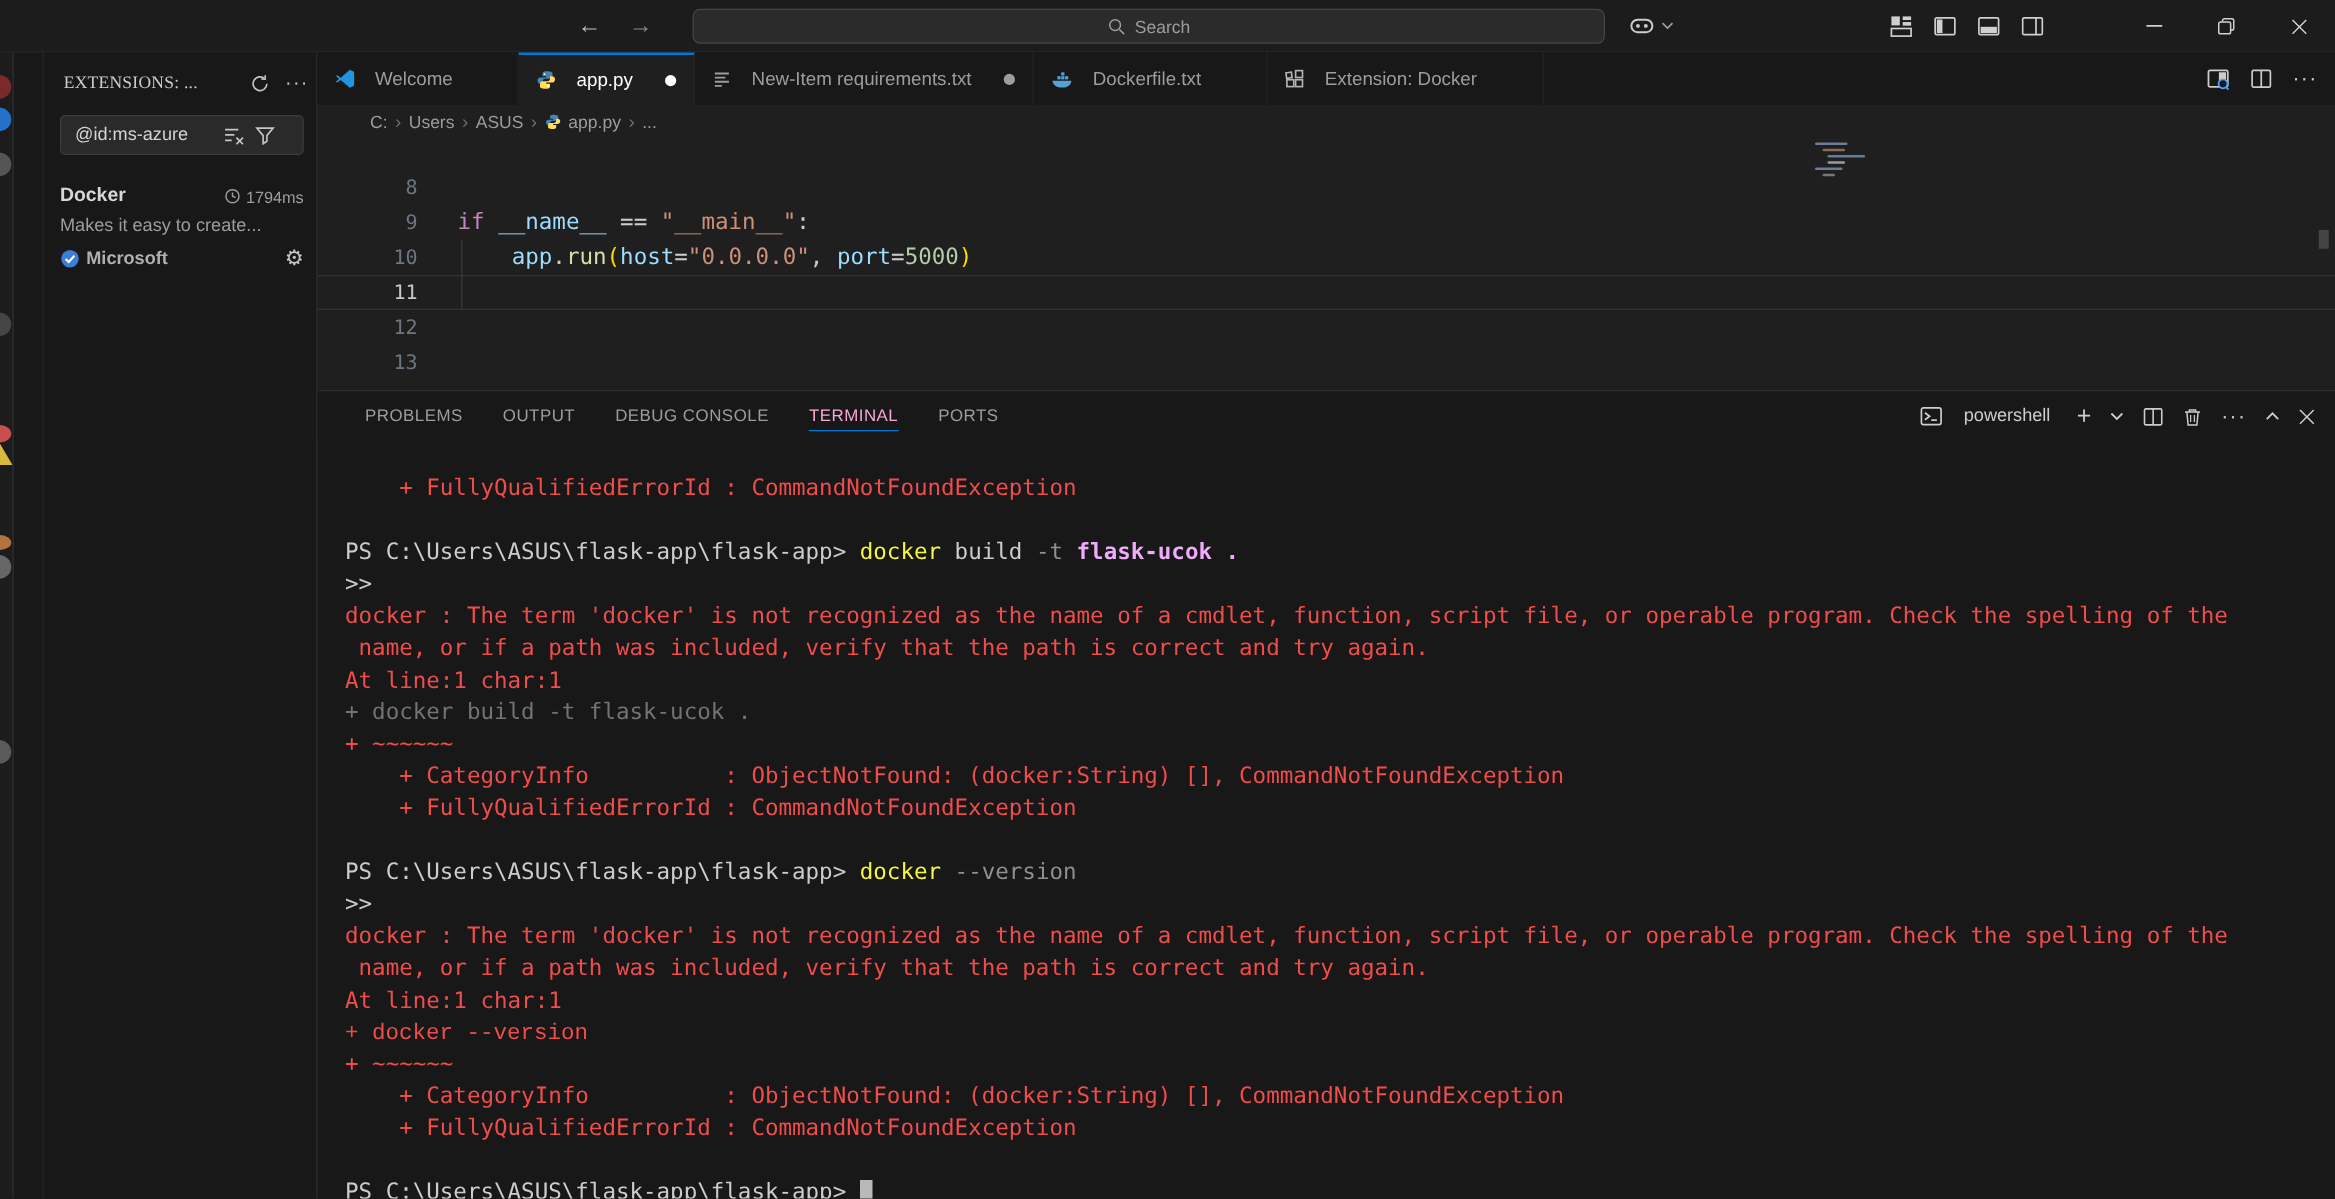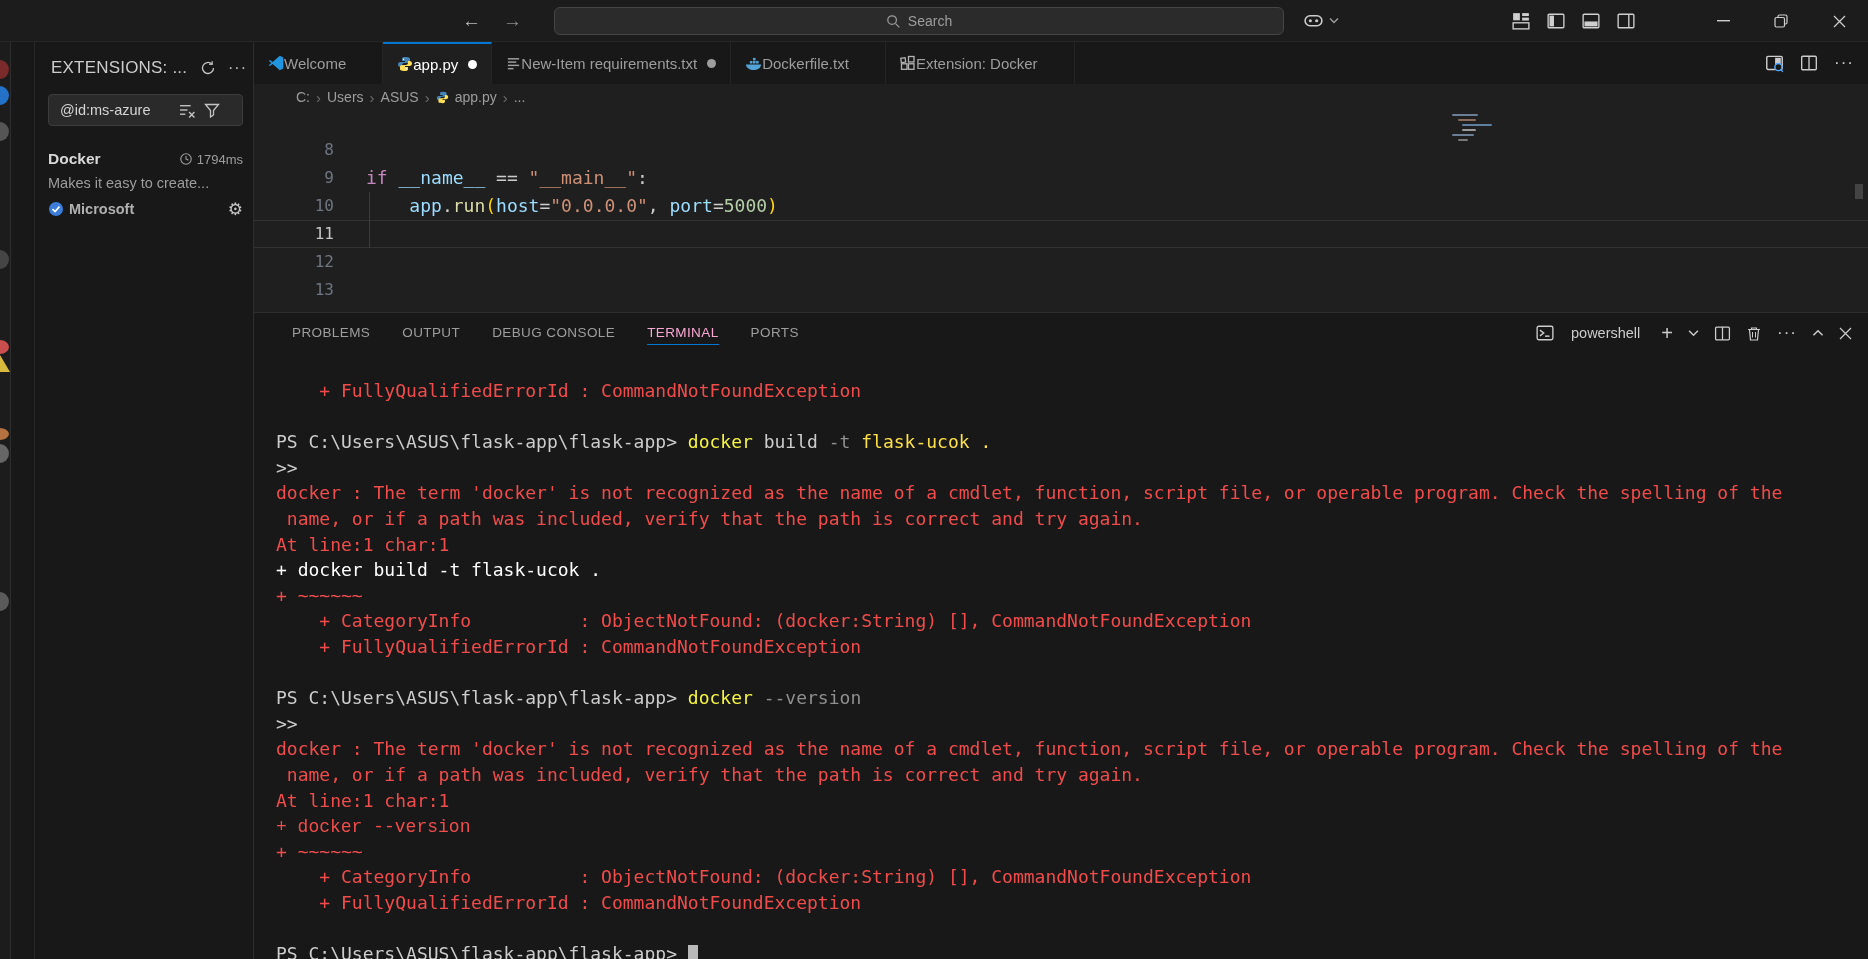--- a/index.html
+++ b/index.html
@@ -19,37 +19,37 @@
   .win-controls { position:absolute; right:0; top:0; height:42px; display:flex; }
   .win-btn { width:58px; height:42px; display:flex; align-items:center; justify-content:center; color:#cfcfcf; font-size:15px; }
 
   
   .main { display:flex; height:917px; }
   .strip { width:11px; background:#1c1c1c; border-right:1px solid #2e2e2e; position:relative; overflow:hidden; }
   .p-ico { position:absolute; left:-10px; width:19px; height:19px; border-radius:50%; }
   .activitybar { width:24px; background:#181818; border-right:1px solid #262626; }
   .sidebar { width:219px; background:#181818; border-right:1px solid #2e2e2e; position:relative; font-size:14px; }
   .sb-header { display:flex; align-items:center; margin:16px 6px 0 16px; color:#cccccc; }
-  .sb-title { font-size:17px; letter-spacing:.2px; flex:1; white-space:nowrap; overflow:hidden; }
+  .sb-title { font-size:14px; letter-spacing:.2px; flex:1; white-space:nowrap; overflow:hidden;font-family:Liberation Serif, serif; }
   .sb-hicon { margin-left:12px; color:#c5c5c5; }
   .sb-search { margin:16px 10px 0 13px; height:32px; background:#2a2a2a; border:1px solid #3c3c3c; border-radius:4px; display:flex; align-items:center; padding:0 22px 0 11px; }
   .sb-search .q { flex:1; color:#d4d4d4; font-size:14.5px; }
   .ext-item { margin:24px 10px 0 13px; }
   .ext-row1 { display:flex; align-items:center; }
   .ext-name { font-weight:bold; font-size:15.5px; color:#d8d8d8; flex:1; }
   .ext-badge { display:flex; align-items:center; gap:4px; color:#9d9d9d; font-size:13px; }
   .ext-desc { margin-top:7px; color:#9d9d9d; font-size:14.5px; white-space:nowrap; overflow:hidden; }
   .ext-row3 { margin-top:8px; display:flex; align-items:center; gap:5px; }
   .ext-pub { color:#b0b0b0; font-size:14.5px; font-weight:bold; flex:1; }
   .gear { font-family:"DejaVu Sans",sans-serif; color:#c5c5c5; font-size:17px; }
 
   
   .editor-col { flex:1; min-width:0; display:flex; flex-direction:column; background:#1f1f1f; }
   .tabbar { height:42px; background:#181818; display:flex; position:relative; }
-  .tab { display:flex; align-items:center; gap:0; padding:0 14px; font-size:15px; color:#9d9d9d; background:#181818; border-right:1px solid #252525; white-space:nowrap; }
+  .tab { display:flex; align-items:center; gap:16px; padding:0 14px; font-size:15px; color:#9d9d9d; background:#181818; border-right:1px solid #252525; white-space:nowrap; }
   .tab.active { background:#1f1f1f; color:#ffffff; border-top:2px solid #0078d4; }
   .dot { width:9px; height:9px; border-radius:50%; margin-left:10px; }
   .dot.white { background:#ffffff; } .dot.gray { background:#9d9d9d; }
   .tab-pad { width:22px; }
   .tab-actions { position:absolute; right:14px; top:0; height:42px; display:flex; align-items:center; gap:16px; }
 
   .breadcrumb { height:26px; display:flex; align-items:center; padding-left:42px; font-size:14px; color:#9d9d9d; gap:6px; background:#1f1f1f; }
   .bc-sep { color:#6e6e6e; font-size:15px; }
 
   .editor { height:202px; position:relative; padding-top:26px; font-family:"DejaVu Sans Mono","Liberation Mono",monospace; font-size:18px; overflow:hidden; }
@@ -408,26 +408,26 @@
           <svg width="13" height="13" viewBox="0 0 13 13">
               <path d="M1 1l11 11M12 1L1 12" stroke="#cccccc" stroke-width="1.2"></path>
             </svg>
         </span>
       </div>
     </div>
 
     <div class="terminal">
         <div class="t-line"><span style="color: rgb(241, 76, 76);">    + FullyQualifiedErrorId : CommandNotFoundException</span></div>
         <div class="t-line"></div>
-        <div class="t-line"><span style="color: rgb(204, 204, 204);">PS C:\Users\ASUS\flask-app\flask-app&gt; </span><span style="color: rgb(245, 245, 67);">docker</span><span style="color: rgb(204, 204, 204);"> build </span><span style="color: rgb(143, 143, 143);">-t</span><span style="color: #fde047;"> flask-ucok .</span></div>
+        <div class="t-line"><span style="color: rgb(204, 204, 204);">PS C:\Users\ASUS\flask-app\flask-app&gt; </span><span style="color: rgb(245, 245, 67);">docker</span><span style="color: rgb(204, 204, 204);"> build </span><span style="color: rgb(143, 143, 143);">-t</span><span style="color: #f0abfc; font-weight: bold;"> flask-ucok .</span></div>
         <div class="t-line"><span style="color: rgb(204, 204, 204);">&gt;&gt;</span></div>
         <div class="t-line"><span style="color: rgb(241, 76, 76);">docker : The term 'docker' is not recognized as the name of a cmdlet, function, script file, or operable program. Check the spelling of the</span></div>
         <div class="t-line"><span style="color: rgb(241, 76, 76);"> name, or if a path was included, verify that the path is correct and try again.</span></div>
         <div class="t-line"><span style="color: rgb(241, 76, 76);">At line:1 char:1</span></div>
-        <div class="t-line"><span style="color: #ffffff;">+ docker build -t flask-ucok .</span></div>
+        <div class="t-line"><span style="color: #737373;">+ docker build -t flask-ucok .</span></div>
         <div class="t-line"><span style="color: rgb(241, 76, 76);">+ ~~~~~~</span></div>
         <div class="t-line"><span style="color: rgb(241, 76, 76);">    + CategoryInfo          : ObjectNotFound: (docker:String) [], CommandNotFoundException</span></div>
         <div class="t-line"><span style="color: rgb(241, 76, 76);">    + FullyQualifiedErrorId : CommandNotFoundException</span></div>
         <div class="t-line"></div>
         <div class="t-line"><span style="color: rgb(204, 204, 204);">PS C:\Users\ASUS\flask-app\flask-app&gt; </span><span style="color: rgb(245, 245, 67);">docker</span><span style="color: rgb(204, 204, 204);"> </span><span style="color: rgb(143, 143, 143);">--version</span></div>
         <div class="t-line"><span style="color: rgb(204, 204, 204);">&gt;&gt;</span></div>
         <div class="t-line"><span style="color: rgb(241, 76, 76);">docker : The term 'docker' is not recognized as the name of a cmdlet, function, script file, or operable program. Check the spelling of the</span></div>
         <div class="t-line"><span style="color: rgb(241, 76, 76);"> name, or if a path was included, verify that the path is correct and try again.</span></div>
         <div class="t-line"><span style="color: rgb(241, 76, 76);">At line:1 char:1</span></div>
         <div class="t-line"><span style="color: rgb(241, 76, 76); font-family: Liberation Mono, monospace;">+ docker --version</span></div>

